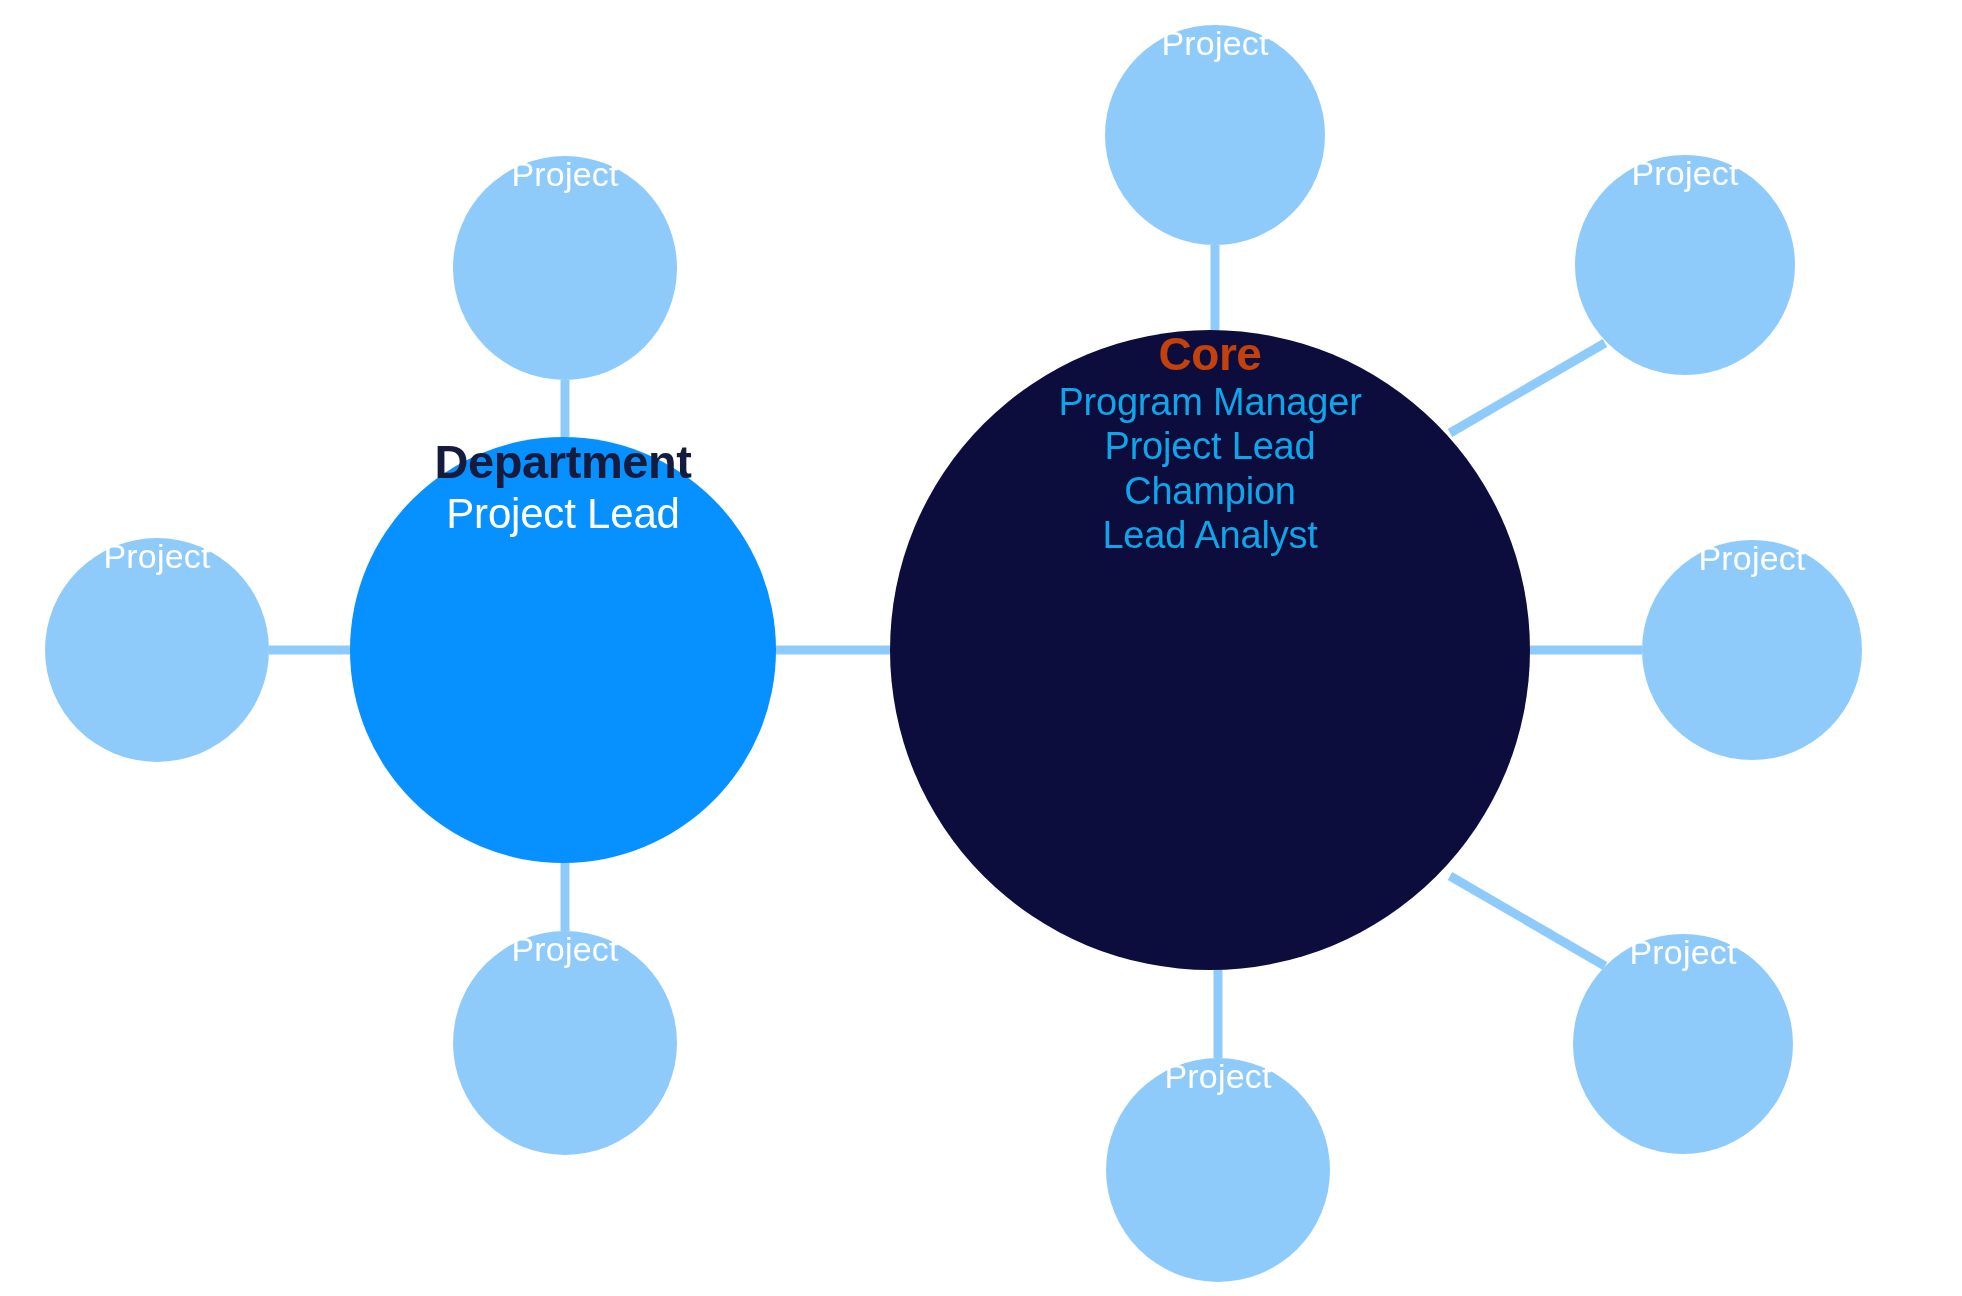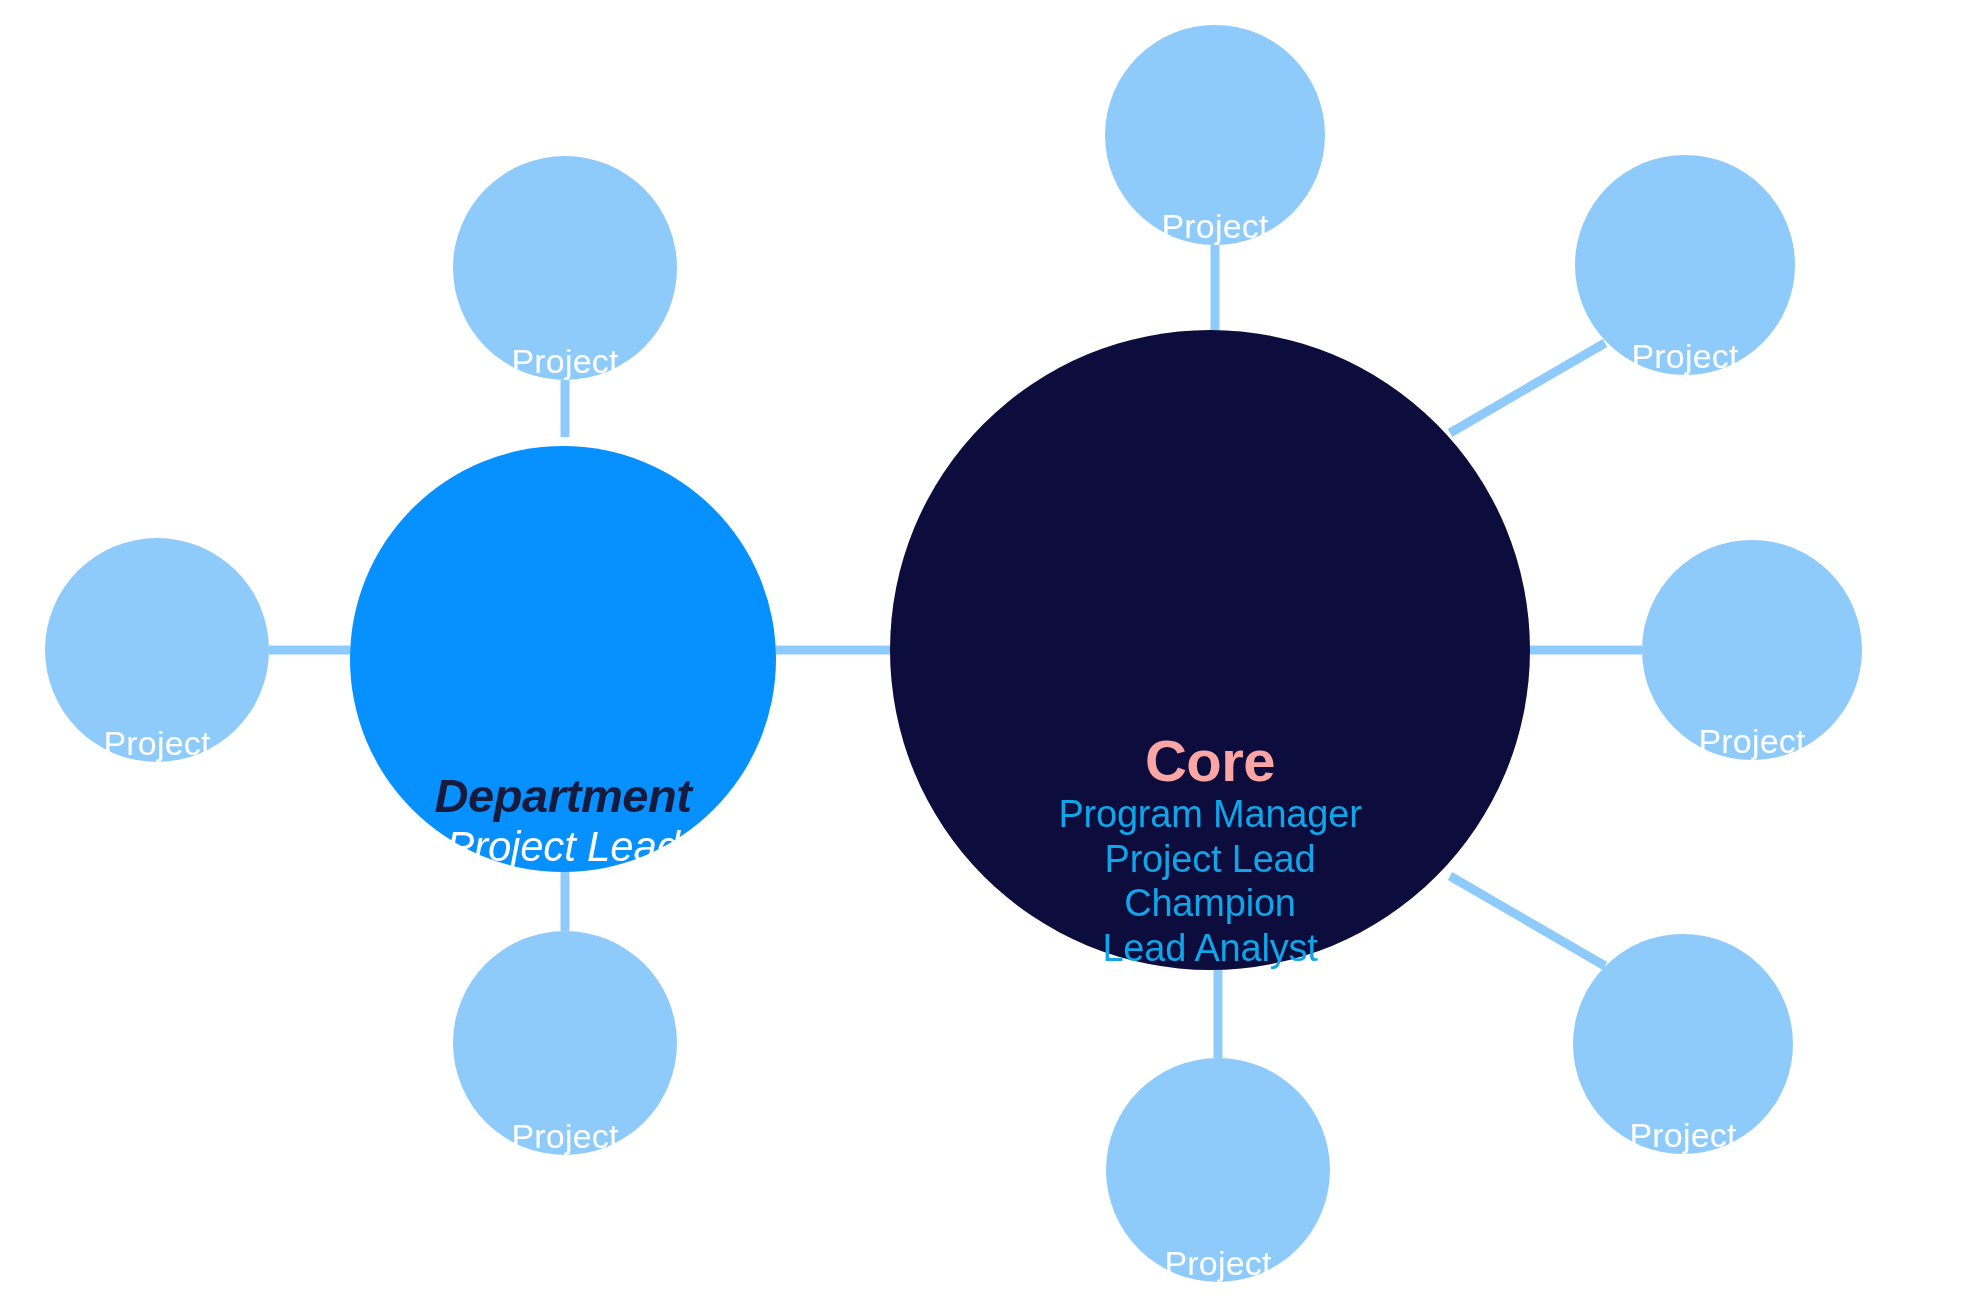--- a/index.html
+++ b/index.html
@@ -26,21 +26,21 @@
     top: 0;
     width: 1962px;
     height: 1296px;
   }
   .node {
     position: absolute;
     border-radius: 50%;
     display: flex;
     flex-direction: column;
     align-items: center;
-    justify-content: flex-end;
+    justify-content: flex-start;
     box-sizing: border-box;
     text-align: center;
   }
   .node-project {
     background: #8FCBFA;
   }
   .node-project .node-label {
     color: #ffffff;
     font-size: 34px;
     font-weight: 400;
@@ -62,22 +62,22 @@
     color: #ffffff;
     font-size: 42px;
     font-weight: 400;
     line-height: 1.18;
     letter-spacing: -0.2px;
   }
   .node-core {
     background: #0D0D3D;
   }
   .node-core .node-title {
-    color: #fca5a5;
-    font-size: 58px;
+    color: #c2410c;
+    font-size: 46px;
     font-weight: 700;
     line-height: 1.06;
     letter-spacing: -0.5px;
     margin-bottom: 1px;
   }
   .node-core .node-roles {
     color: #0ea5e9;
     font-size: 38px;
     font-weight: 400;
     line-height: 1.17;
@@ -132,21 +132,21 @@
   </div>
 
   <div class="node node-project" id="node-project-core-bottomright" style="left: 1573px; top: 934px; width: 220px; height: 220px;">
     <span class="node-label">Project</span>
   </div>
 
   <div class="node node-project" id="node-project-core-bottom" style="left: 1106px; top: 1058px; width: 224px; height: 224px;">
     <span class="node-label">Project</span>
   </div>
 
-  <div class="node node-department" id="node-department" style="left: 350px; top: 446px; width: 426px; height: 426px; font-style: italic;">
+  <div class="node node-department" id="node-department" style="left: 350px; top: 437px; width: 426px; height: 426px;">
     <span class="node-title">Department</span>
     <span class="node-roles" id="department-roles">
         <span class="role-line">Project Lead</span>
       </span>
   </div>
 
   <div class="node node-core" id="node-core" style="left: 890px; top: 330px; width: 640px; height: 640px;">
     <span class="node-title">Core</span>
     <span class="node-roles" id="core-roles">
         <span class="role-line">Program Manager</span>

